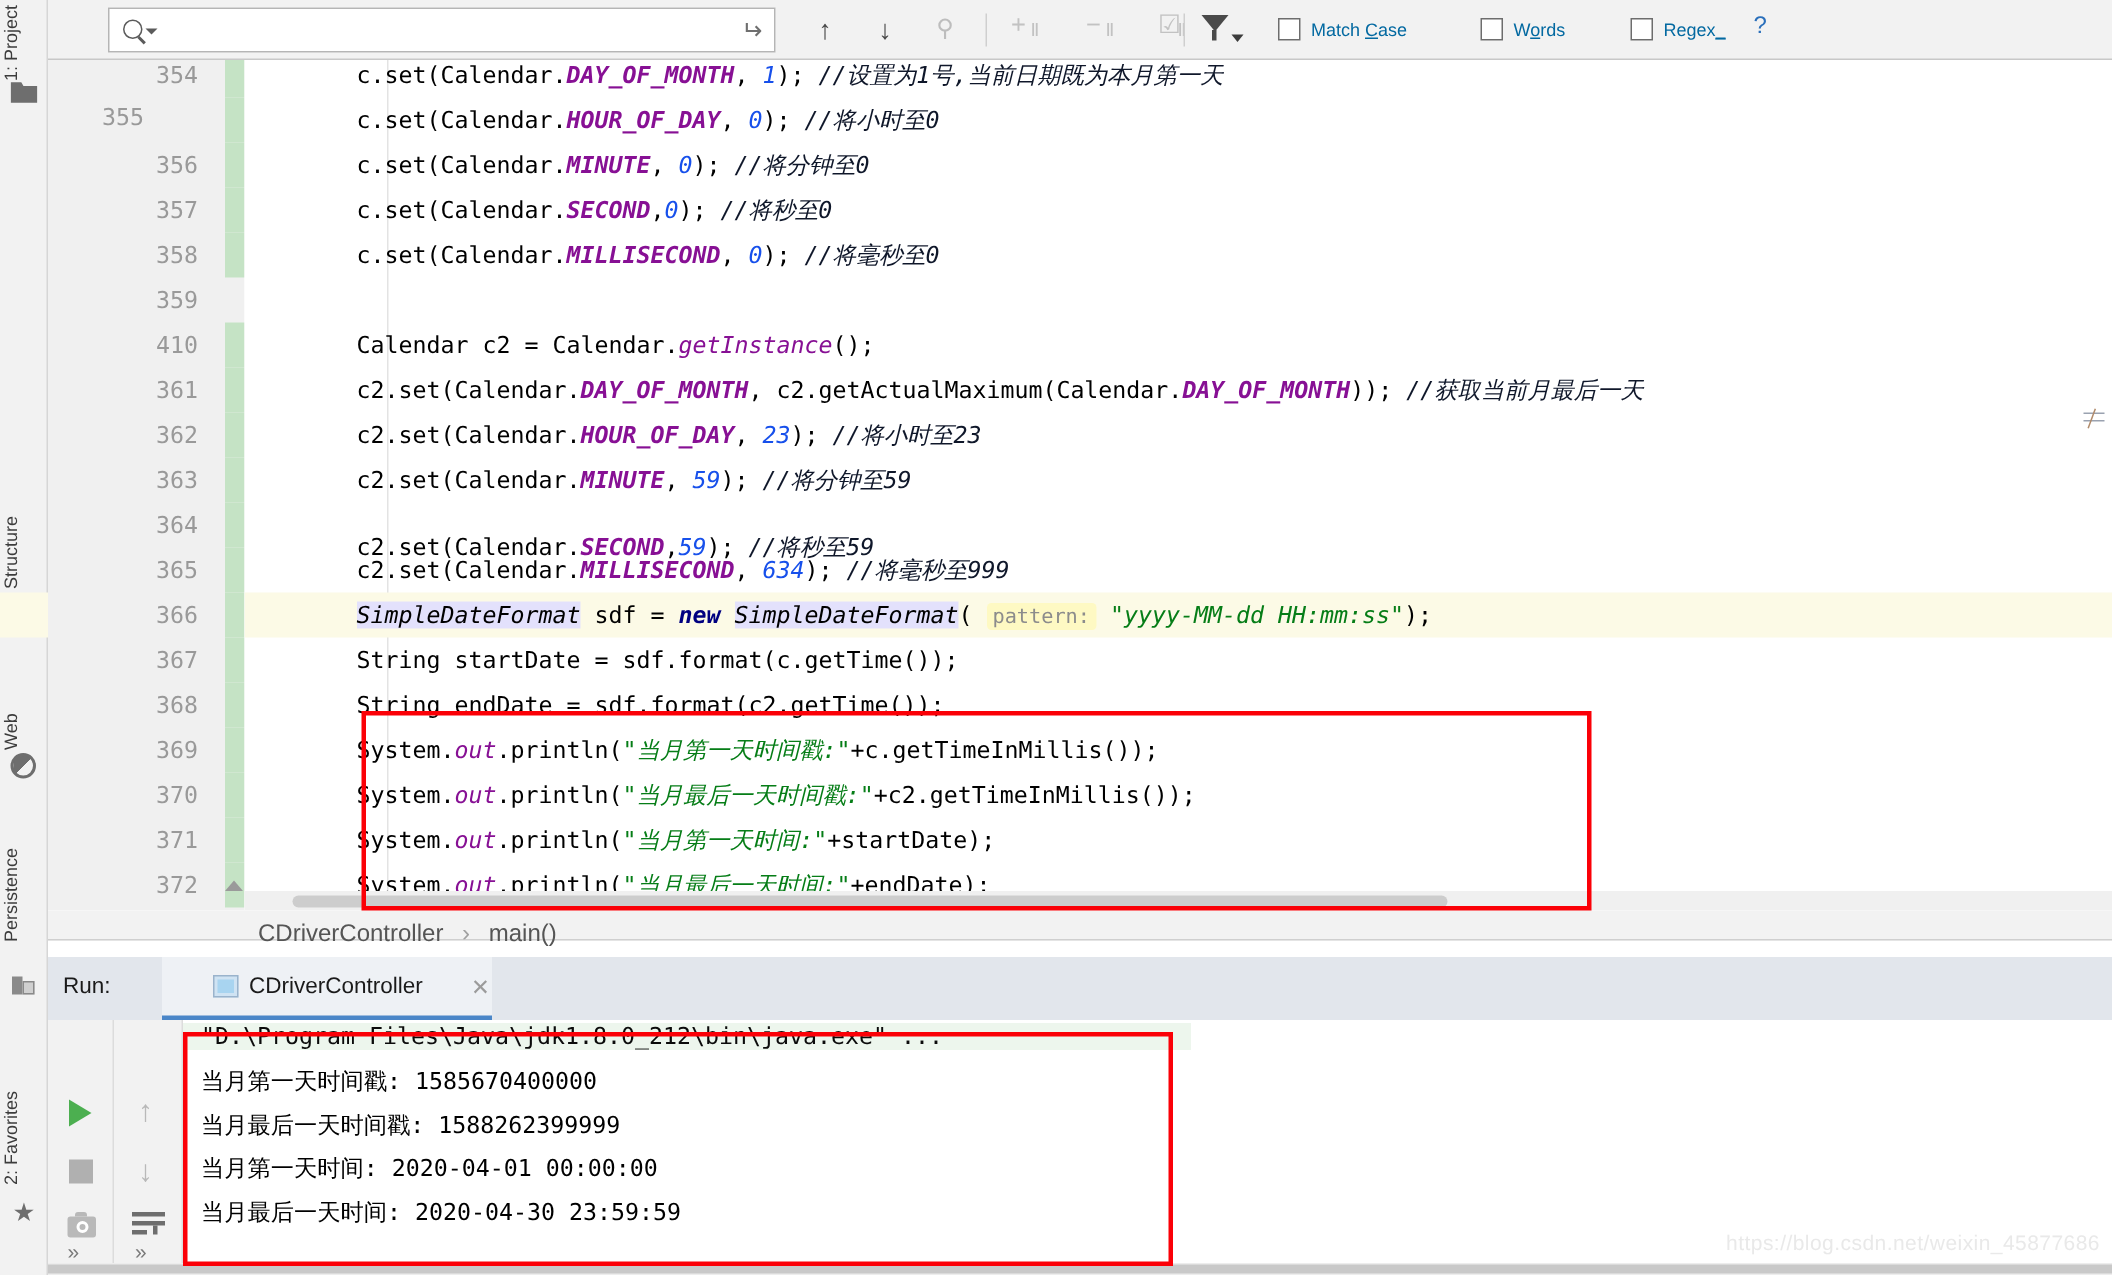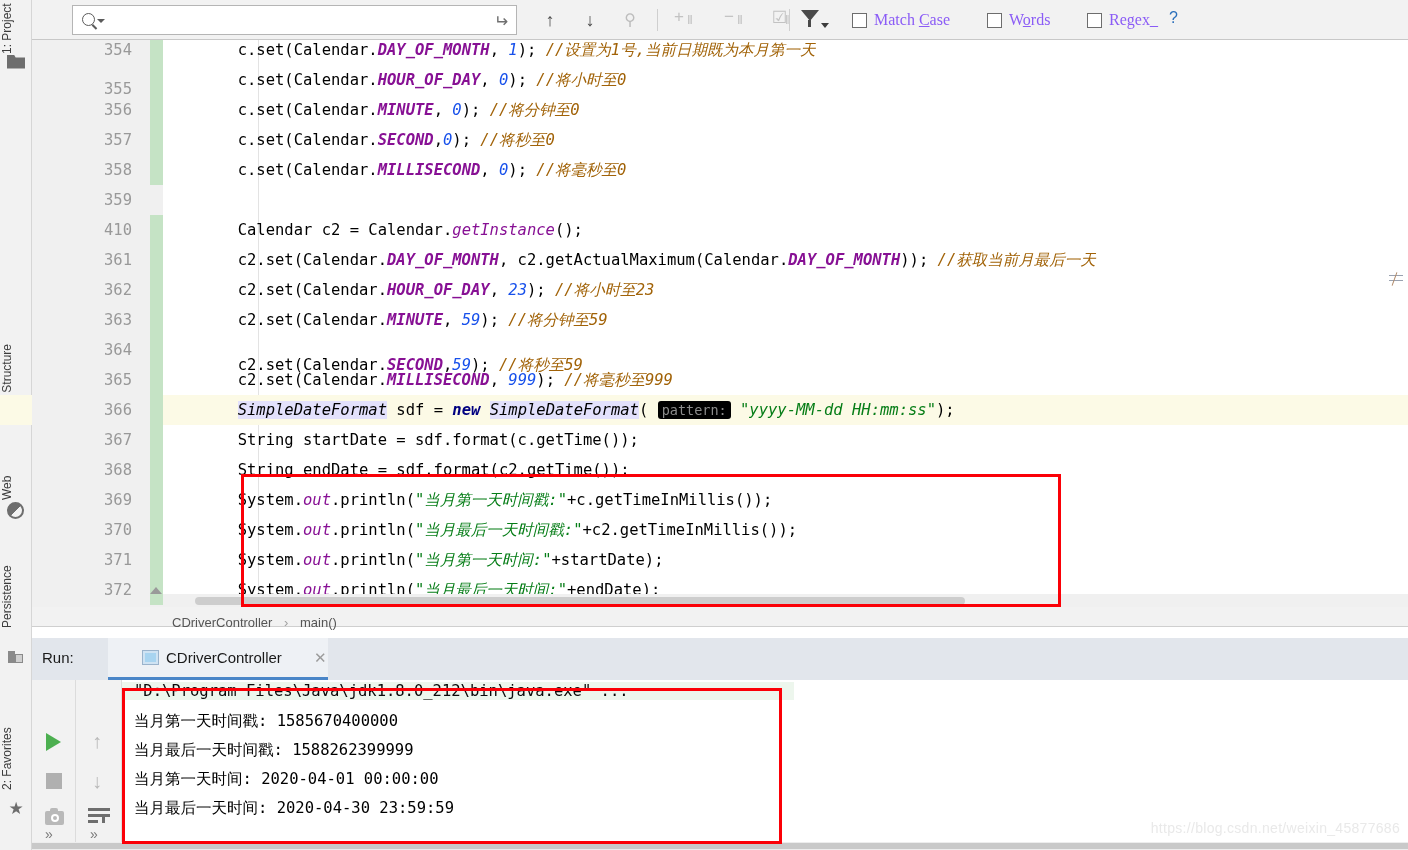--- a/index.html
+++ b/index.html
@@ -102,21 +102,21 @@
   .funnelcaret{
     position:absolute;left:789px;top:23px;width:0;height:0;
     border-left:4px solid transparent;border-right:4px solid transparent;
     border-top:5px solid #3c3c3c;
   }
   .cbwrap{position:absolute;top:8px;height:24px;line-height:24px;cursor:default;white-space:nowrap;}
   .cbbox{
     display:inline-block;width:15px;height:15px;border:1.5px solid #6d6d6d;
     background:#fff;vertical-align:-3px;box-sizing:border-box;margin-right:7px;
   }
-  .cbtxt{font-size:16px;color:#8b5cf6;font-family:Liberation Serif, serif;}
+  .cbtxt{font-size:12px;color:#0369a1;}
   .cbtxt u{text-decoration:underline;}
   .qmark{position:absolute;left:1137px;top:9px;font-size:16px;color:#2a6fbb;cursor:default;}
 
   
   .editor{
     position:absolute;left:32px;top:40px;width:1376px;height:567px;
     background:#ffffff;overflow:hidden;
   }
   .gutter{
     position:absolute;left:0;top:0;width:118px;height:567px;
@@ -139,24 +139,24 @@
     white-space:pre;
     font-family:"DejaVu Sans Mono","Liberation Mono",monospace;font-size:15.5px;
     color:#000;
   }
   .row.caret{background:#fcfae6;}
   .kw{color:#000080;font-weight:bold;}
   .stat{color:#871094;font-style:italic;font-weight:bold;}
   .stat2{color:#871094;font-style:italic;}
   .num{color:#1750eb;}
   .str{color:#067d17;}
-  .cmt{color:#a16207;font-style:italic;}
+  .cmt{color:#0f172a;font-style:italic;}
   .ident{background:#e3e1fc;}
   .hint{
-    background:#000000;color:#8c8c8c;font-size:13.5px;
+    background:#fef9c3;color:#8c8c8c;font-size:13.5px;
     border-radius:3px;padding:1px 4px;font-style:normal;
   }
   .hscroll{
     position:absolute;left:131px;bottom:0;width:1245px;height:13px;background:#f0f0f0;
   }
   .hscroll i{
     position:absolute;left:32px;top:3px;width:770px;height:8px;background:#cdcdcd;border-radius:4px;
   }
   .foldarrow{
     position:absolute;left:118px;bottom:13px;width:0;height:0;
@@ -171,21 +171,21 @@
   .errmark i:nth-child(2){left:0;top:8px;width:14px;height:1px;}
   .errmark i:nth-child(3){left:5px;top:0;width:1px;height:14px;transform:rotate(20deg);background:#b08a6a;}
 
   
   .redbox{position:absolute;border:3px solid #fb0007;box-sizing:border-box;z-index:40;pointer-events:none;}
 
   
   .breadcrumb{
     position:absolute;left:32px;top:607px;width:1376px;height:20px;
     background:#f2f2f2;box-sizing:border-box;border-bottom:1px solid #cfcfcf;
-    line-height:31px;color:#555;font-size:13px;
+    line-height:31px;color:#555;font-size:16px;
   }
   .breadcrumb span{margin:0 4px;}
   .bcsep{color:#a0a0a0;}
 
   
   .runpanel{
     position:absolute;left:32px;top:638px;width:1376px;height:212px;
     background:#ffffff;
   }
   .runheader{
@@ -326,21 +326,21 @@
 
     <div class="qmark">?</div>
   </div>
 
   <div style="position: absolute; left: 0px; top: 395px; width: 1376px; height: 30px; background: rgb(252, 250, 230); z-index: 0;"></div>
     <div class="editor">
     <div class="gutter"></div>
     <div class="gutterrest"></div>
     <div id="gutternums">
         <div class="gutterline" style="top: -5px;">354</div>
-        <div class="gutterline" style="top: 34px;">355</div>
+        <div class="gutterline" style="top: 23px; text-align: center;">355</div>
         <div class="gutterline" style="top: 55px;">356</div>
         <div class="gutterline" style="top: 85px;">357</div>
         <div class="gutterline" style="top: 115px; text-align: right;">358</div>
         <div class="gutterline" style="top: 145px;">359</div>
         <div class="gutterline" style="top: 175px;">410</div>
         <div class="gutterline" style="top: 205px;">361</div>
         <div class="gutterline" style="top: 235px;">362</div>
         <div class="gutterline" style="top: 265px;">363</div>
         <div class="gutterline" style="top: 295px;">364</div>
         <div class="gutterline" style="top: 325px;">365</div>
@@ -380,21 +380,21 @@
           <div class="row" style="top: 25px;">        c.set(Calendar.<i class="stat">HOUR_OF_DAY</i>, <i class="num">0</i>); <i class="cmt">//将小时至0</i></div>
           <div class="row" style="top: 55px;">        c.set(Calendar.<i class="stat">MINUTE</i>, <i class="num">0</i>); <i class="cmt">//将分钟至0</i></div>
           <div class="row" style="top: 85px;">        c.set(Calendar.<i class="stat">SECOND</i>,<i class="num">0</i>); <i class="cmt">//将秒至0</i></div>
           <div class="row" style="top: 115px;">        c.set(Calendar.<i class="stat">MILLISECOND</i>, <i class="num">0</i>); <i class="cmt">//将毫秒至0</i></div>
           <div class="row" style="top: 145px;"></div>
           <div class="row" style="top: 175px;">        Calendar c2 = Calendar.<i class="stat2">getInstance</i>();</div>
           <div class="row" style="top: 205px;">        c2.set(Calendar.<i class="stat">DAY_OF_MONTH</i>, c2.getActualMaximum(Calendar.<i class="stat">DAY_OF_MONTH</i>)); <i class="cmt">//获取当前月最后一天</i></div>
           <div class="row" style="top: 235px;">        c2.set(Calendar.<i class="stat">HOUR_OF_DAY</i>, <i class="num">23</i>); <i class="cmt">//将小时至23</i></div>
           <div class="row" style="top: 265px;">        c2.set(Calendar.<i class="stat">MINUTE</i>, <i class="num">59</i>); <i class="cmt">//将分钟至59</i></div>
           <div class="row" style="top: 310px;">        c2.set(Calendar.<i class="stat">SECOND</i>,<i class="num">59</i>); <i class="cmt">//将秒至59</i></div>
-          <div class="row" style="top: 325px;">        c2.set(Calendar.<i class="stat">MILLISECOND</i>, <i class="num">999</i>); <i class="cmt">//将毫秒至999</i></div>
+          <div class="row" style="top: 325px;">        c2.set(Calendar.<i class="stat">MILLISECOND</i>, <i class="num">634</i>); <i class="cmt">//将毫秒至999</i></div>
           <div class="row caret" style="top: 355px;">        <i class="ident">SimpleDateFormat</i> sdf = <i class="kw">new</i> <i class="ident">SimpleDateFormat</i>( <i class="hint">pattern:</i> <i class="str">"yyyy-MM-dd HH:mm:ss"</i>);</div>
           <div class="row" style="top: 385px;">        String startDate = sdf.format(c.getTime());</div>
           <div class="row" style="top: 415px;">        String endDate = sdf.format(c2.getTime());</div>
           <div class="row" style="top: 445px;">        System.<i class="stat2">out</i>.println(<i class="str">"当月第一天时间戳:"</i>+c.getTimeInMillis());</div>
           <div class="row" style="top: 475px;">        System.<i class="stat2">out</i>.println(<i class="str">"当月最后一天时间戳:"</i>+c2.getTimeInMillis());</div>
           <div class="row" style="top: 505px;">        System.<i class="stat2">out</i>.println(<i class="str">"当月第一天时间:"</i>+startDate);</div>
           <div class="row" style="top: 535px;">        System.<i class="stat2">out</i>.println(<i class="str">"当月最后一天时间:"</i>+endDate);</div>
         </div>
     </div>
 

